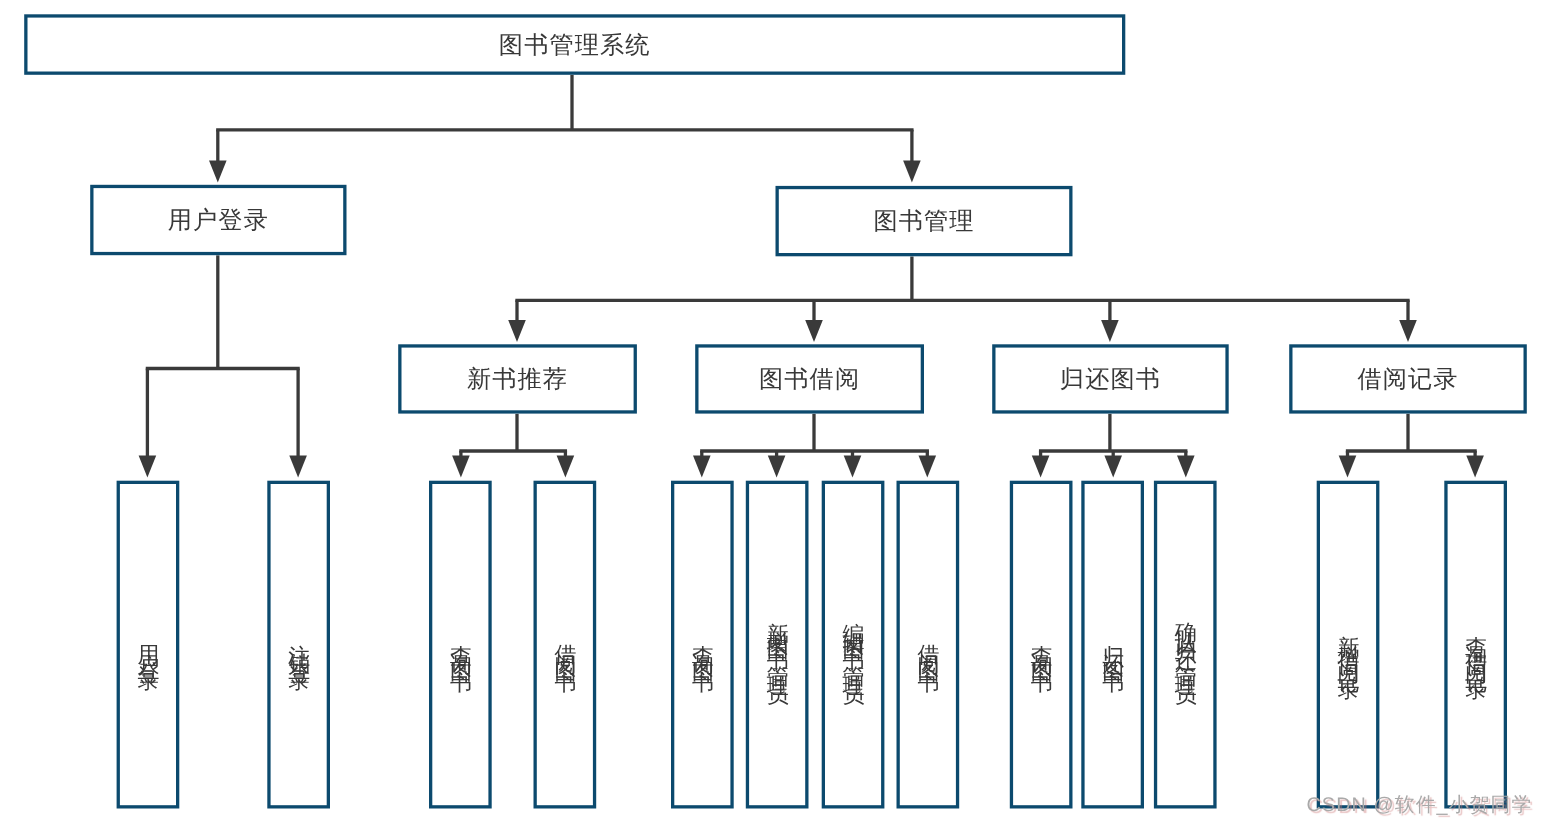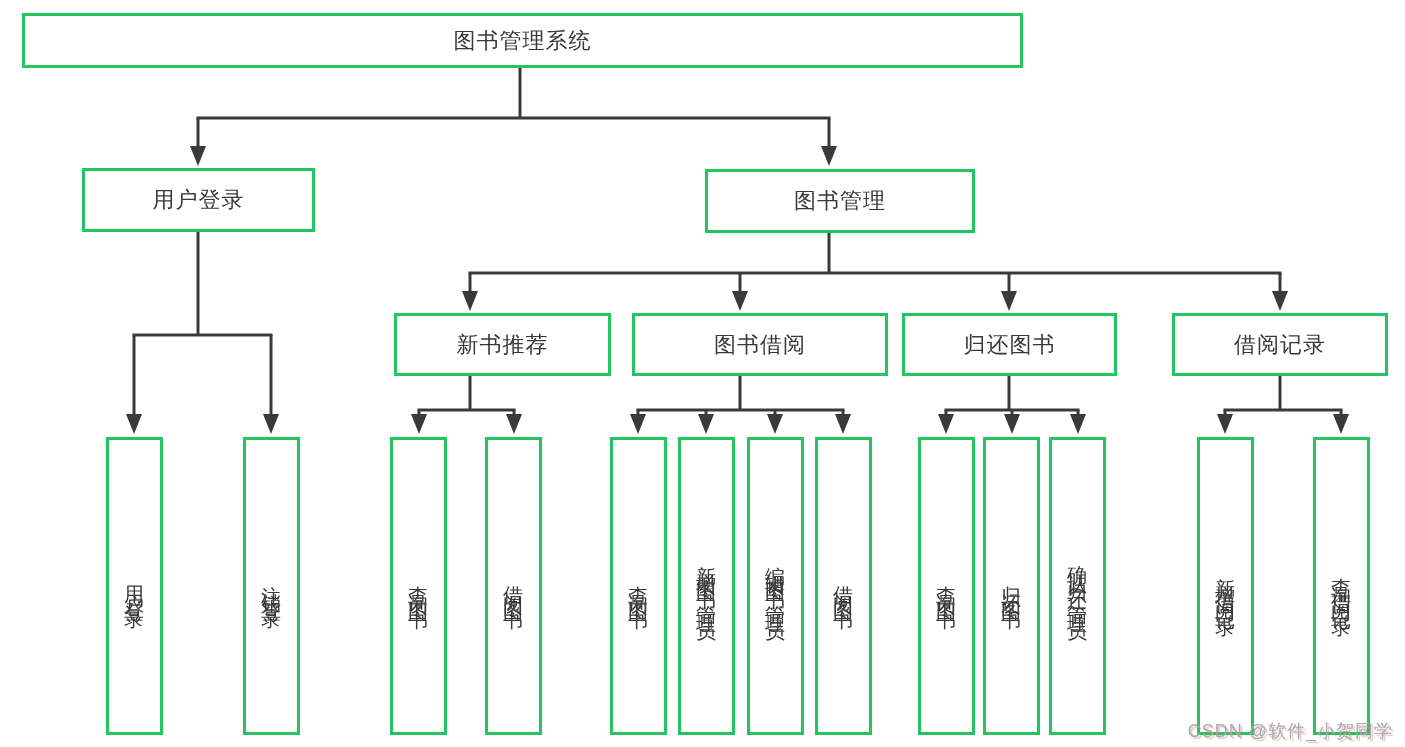--- a/index.html
+++ b/index.html
@@ -14,21 +14,21 @@
   #connectors {
     position: absolute;
     left: 0; top: 0;
     width: 1405px; height: 747px;
     pointer-events: none;
   }
   .node {
     position: absolute;
     box-sizing: border-box;
     background: #ffffff;
-    border: 3px solid #22c55e;
+    border: 3px solid #0c4a6e;
     color: #383838;
     display: flex;
     align-items: center;
     justify-content: center;
     text-align: center;
   }
   .h-node { font-size: 22px; letter-spacing: 1px; }
   .v-node {
     font-size: 20px;
   }
@@ -127,24 +127,24 @@
     <span>图书管理系统</span>
   </div>
 
   <div class="node h-node" style="left:82px; top:168px; width:233px; height:64px;">
     <span>用户登录</span>
   </div>
   <div class="node h-node" style="left:705px; top:169px; width:270px; height:64px;">
     <span>图书管理</span>
   </div>
 
-  <div class="node h-node" style="left:362px; top:313px; width:217px; height:63px;margin-left:32px;">
+  <div class="node h-node" style="left:362px; top:313px; width:217px; height:63px;">
     <span>新书推荐</span>
   </div>
-  <div class="node h-node" style="left:632px; top:313px; width:256px; height:63px;">
+  <div class="node h-node" style="left:632px; top:313px; width:208px; height:63px;">
     <span>图书借阅</span>
   </div>
   <div class="node h-node" style="left:902px; top:313px; width:215px; height:63px;">
     <span>归还图书</span>
   </div>
   <div class="node h-node" style="left:1172px; top:313px; width:216px; height:63px;">
     <span>借阅记录</span>
   </div>
 
   <div class="node v-node" style="left:106px; top:437px; width:57px; height:298px;">

